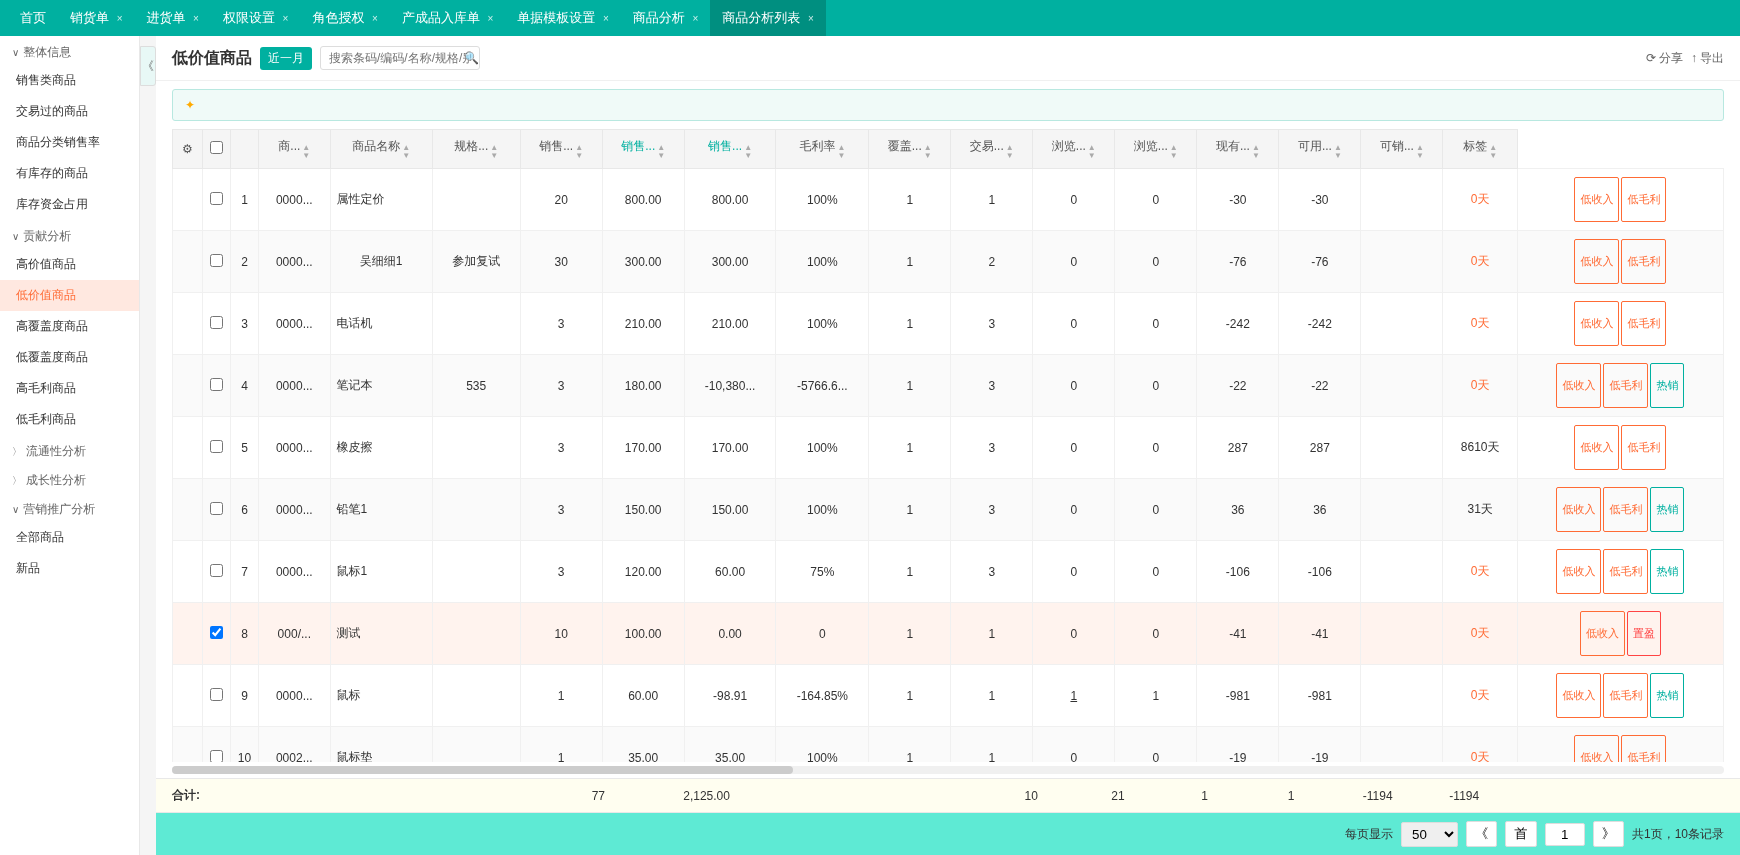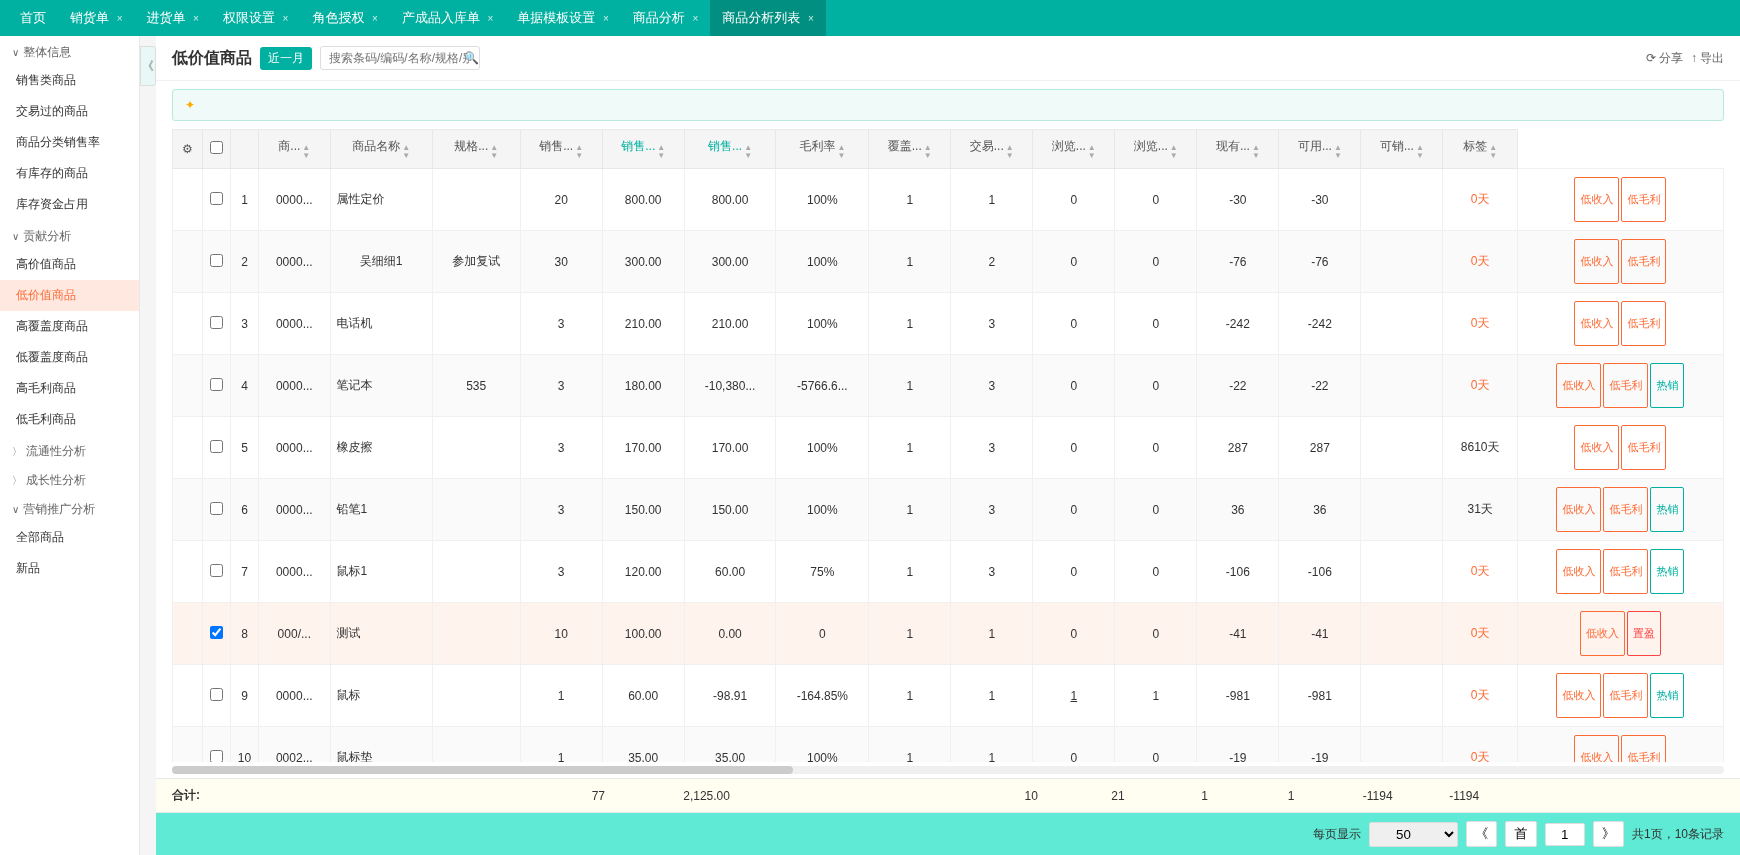--- a/index.html
+++ b/index.html
@@ -58,21 +58,21 @@
     
     .footer-total { background: #fffef0; border-top: 1px solid #e8e8e8; padding: 8px 16px; display: flex; align-items: center; font-size: 12px; }
     .footer-total .label { width: 80px; color: #333; font-weight: bold; }
     .footer-cells { flex: 1; display: flex; }
     .fc { text-align: center; flex: 1; }
 
     
     .pagination { background: #5eead4; border-top: 1px solid #e8e8e8; padding: 8px 16px; display: flex; align-items: center; justify-content: flex-end; gap: 8px; font-size: 12px; }
     .pag-btn { border: 1px solid #ddd; background: #fff; padding: 3px 8px; cursor: pointer; border-radius: 2px; }
     .pag-input { border: 1px solid #ddd; width: 40px; text-align: center; padding: 3px; border-radius: 2px; }
-    .pag-select { border: 1px solid #ddd; padding: 3px 22px; border-radius: 2px; }
+    .pag-select { border: 1px solid #ddd; padding: 3px 6px; border-radius: 2px; }
     .scrollbar-area { height: 8px; background: #f0f0f0; margin: 0 16px; border-radius: 4px; }
     .scrollbar-thumb { height: 8px; width: 40%; background: #ccc; border-radius: 4px; cursor: pointer; }
 
     
     .collapse-btn { width: 16px; height: 40px; background: #e8f8f6; border: 1px solid #ddd; cursor: pointer; display: flex; align-items: center; justify-content: center; color: #666; border-radius: 0 3px 3px 0; flex-shrink: 0; align-self: flex-start; margin-top: 10px; }
   </style>
 </head>
 <body>
 
 <div class="top-nav">

